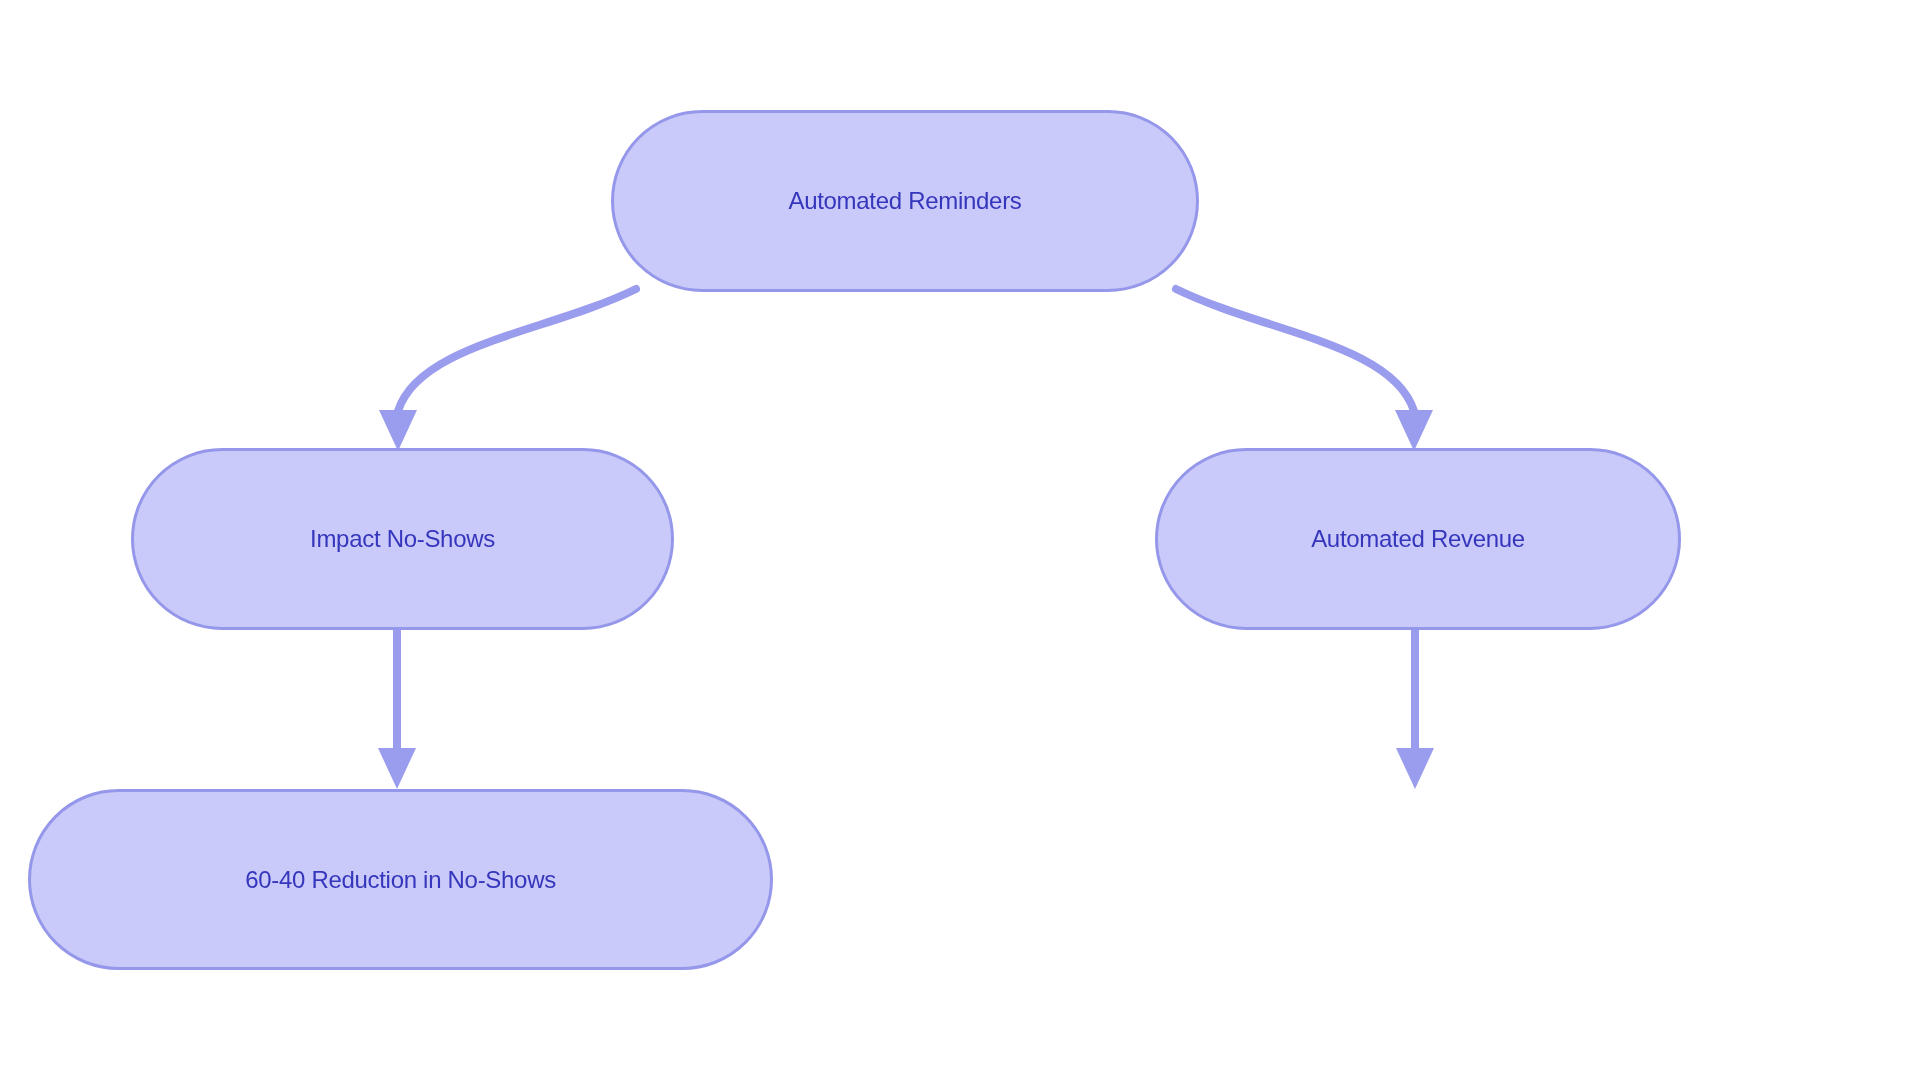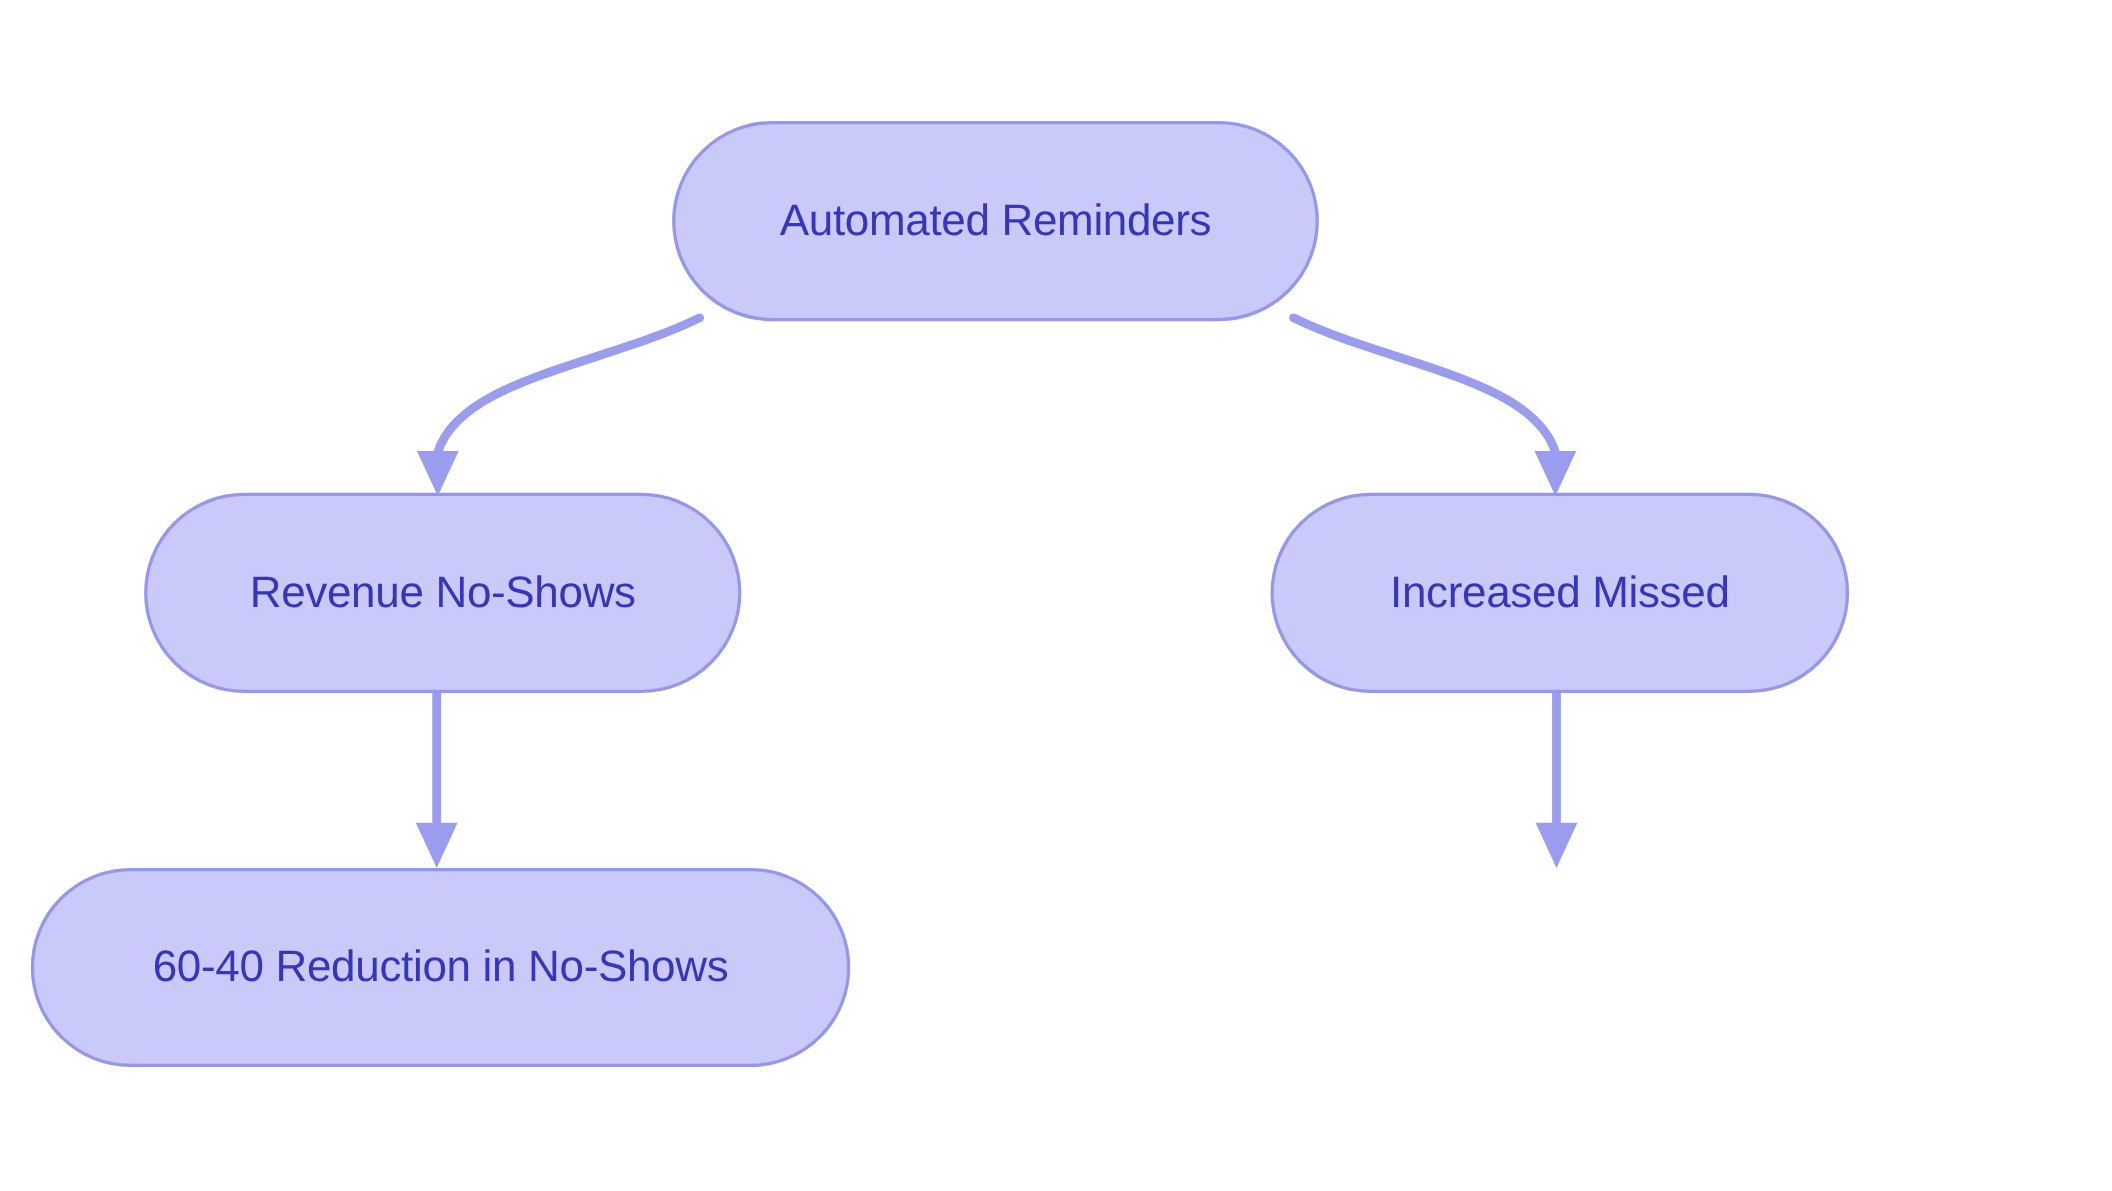--- a/index.html
+++ b/index.html
@@ -21,21 +21,21 @@
   svg.edges{position:absolute;left:0;top:0;width:1920px;height:1083px;display:block;}
   svg.edges path{stroke:var(--arrow);stroke-width:8;fill:none;stroke-linecap:round;}
   svg.edges polygon{fill:var(--arrow);stroke:none;}
   .node{
     position:absolute;
     background:var(--node-fill);
     border:3px solid var(--node-border);
     border-radius:92px;
     display:flex;align-items:center;justify-content:center;
     color:var(--text);
-    font-size:40px;
+    font-size:24px;
     letter-spacing:-0.3px;
     text-align:right;
     white-space:nowrap;
   }
   .node-root      {left:611px; top:110px; width:588px; height:182px;}
   .node-reduced   {left:131px; top:448px; width:543px; height:182px;}
   .node-increased {left:1155px;top:448px; width:526px; height:182px;}
   .node-reduction {left:28px;  top:789px; width:745px; height:181px;}
   .node-financial {left:930px; top:789px; width:950px; height:181px;}
 </style>
@@ -65,25 +65,25 @@
       <path d="M 1415 630 L 1415 749"></path>
       <polygon points="1396,748 1434,748 1415,789"></polygon>
     </g>
   </svg>
 
   <div class="node node-root">
     <span>Automated Reminders</span>
   </div>
 
   <div class="node node-reduced">
-    <span>Revenue No-Shows</span>
+    <span>Impact No-Shows</span>
   </div>
 
   <div class="node node-increased">
-    <span>Increased Missed</span>
+    <span>Automated Revenue</span>
   </div>
 
   <div class="node node-reduction">
     <span>60-40 Reduction in No-Shows</span>
   </div>
 
 
 </div>
 
 </body></html>

